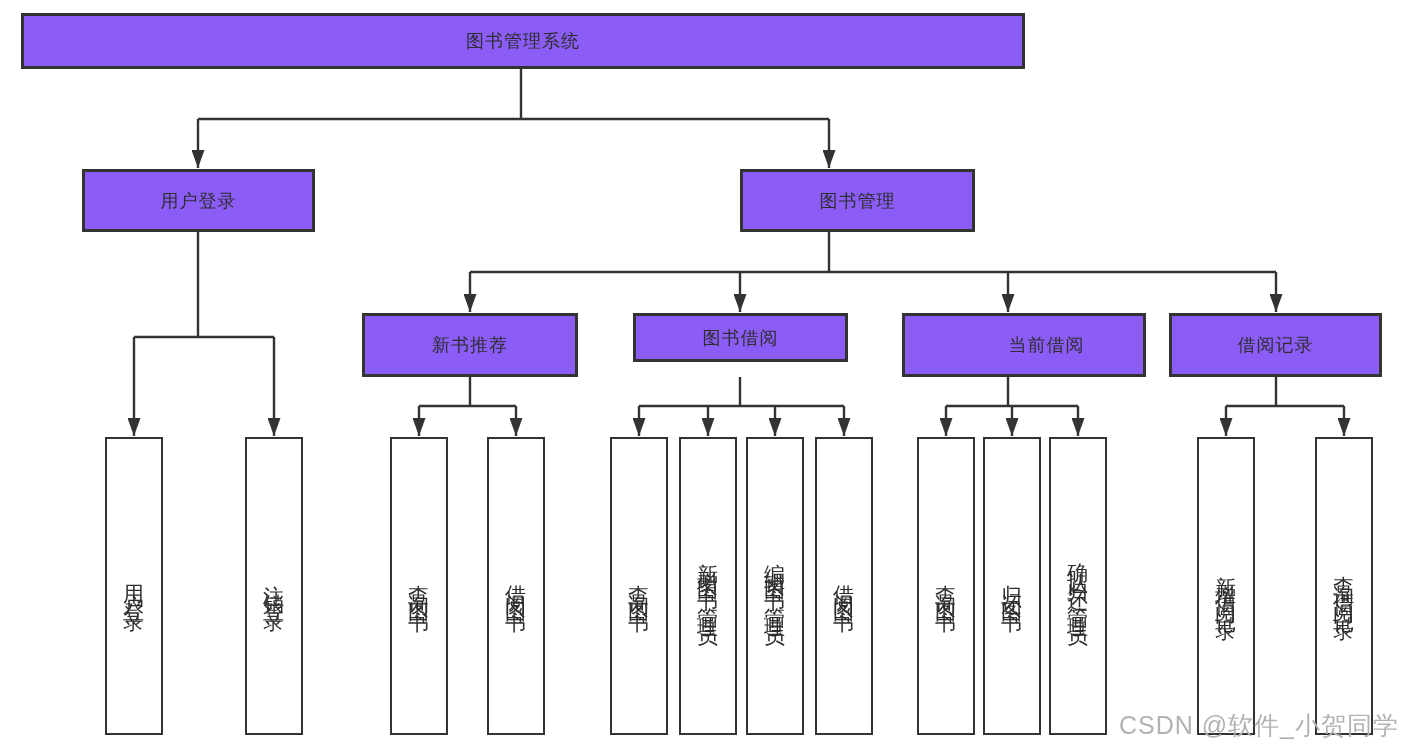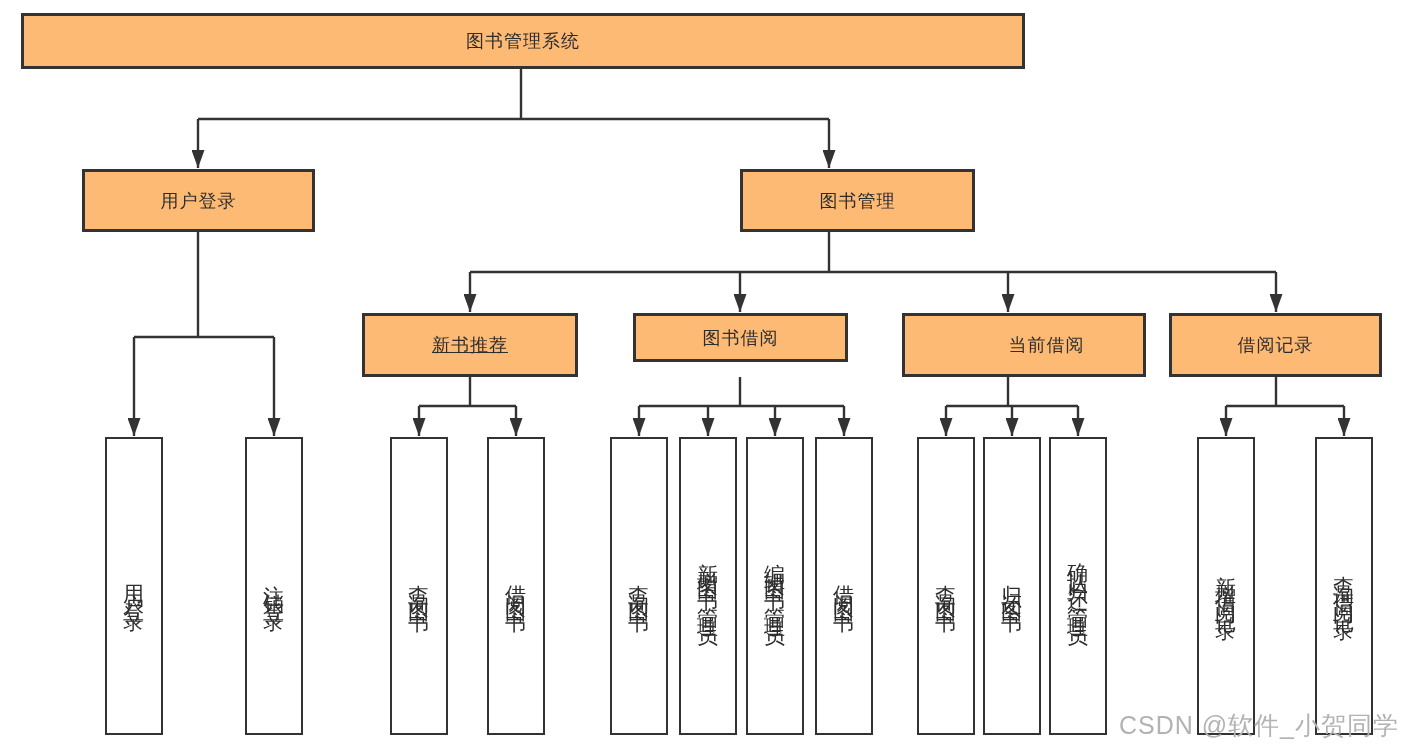--- a/index.html
+++ b/index.html
@@ -24,21 +24,21 @@
     width: 1405px; height: 747px;
   }
   .connectors path {
     stroke: var(--line);
     stroke-width: 2.4;
     fill: none;
   }
   .connectors marker polygon { fill: var(--line); }
   .box {
     position: absolute;
-    background: #fdba74;
+    background: #8b5cf6;
     border: 2px solid var(--line);
     display: flex;
     align-items: center;
     justify-content: center;
     color: var(--text);
     font-size: 18px;
     letter-spacing: 1px;
   }
   .box.root { border-width: 3px; font-size: 18px; }
   .box.lvl2, .box.lvl3 { border-width: 3px; }
@@ -130,21 +130,21 @@
     <span>图书管理系统</span>
   </div>
 
   <div class="box lvl2" style="left:82px; top:169px; width:233px; height:63px;">
     <span>用户登录</span>
   </div>
   <div class="box lvl2" style="left:712px; top:169px; width:235px; height:63px;margin-left:28px;">
     <span>图书管理</span>
   </div>
 
-  <div class="box lvl3" style="left:362px; top:313px; width:216px; height:64px;text-decoration:underline;">
+  <div class="box lvl3" style="left:362px; top:313px; width:216px; height:64px;">
     <span>新书推荐</span>
   </div>
   <div class="box lvl3" style="left:633px; top:313px; width:215px; height:49px;">
     <span>图书借阅</span>
   </div>
   <div class="box lvl3" style="left:902px; top:313px; width:244px; height:64px;padding-left:45px;">
     <span>当前借阅</span>
   </div>
   <div class="box lvl3" style="left:1169px; top:313px; width:213px; height:64px;">
     <span>借阅记录</span>

